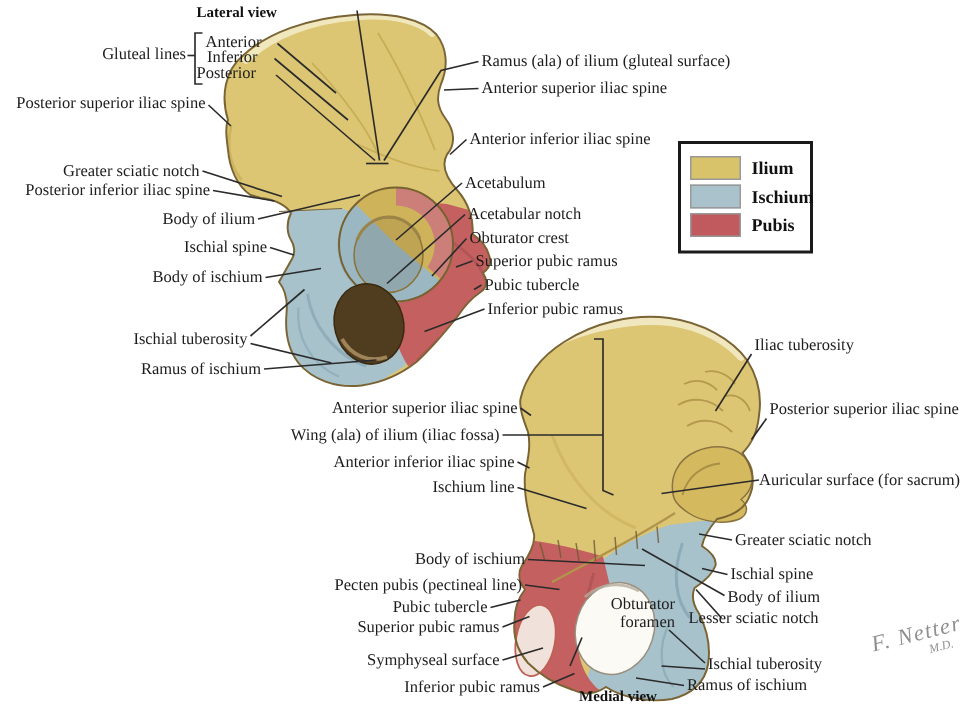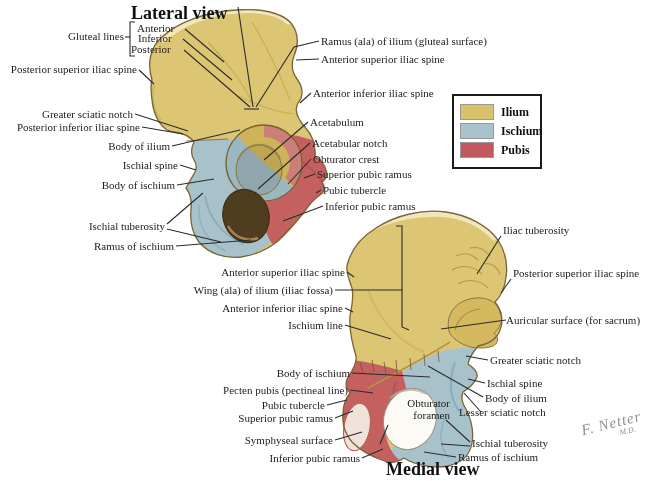--- a/index.html
+++ b/index.html
@@ -1,21 +1,21 @@
 <!DOCTYPE html>
 <html><head>
 <meta charset="utf-8">
 <style>
   html,body{margin:0;padding:0;background:#fff;}
   .stage{position:relative;width:650px;height:481px;background:#ffffff;overflow:hidden;
          font-family:"Liberation Serif", serif;}
   .stage svg{position:absolute;left:0;top:0;}
   .lab{position:absolute;font-size:11px;line-height:12px;color:#1c1c1c;white-space:nowrap;}
   .lab.ra{text-align:left;}
-  .title{position:absolute;font-size:18px;font-weight:bold;color:#111;white-space:nowrap;}
+  .title{position:absolute;font-size:10px;font-weight:bold;color:#111;white-space:nowrap;}
   .legend{position:absolute;left:452px;top:94px;width:90px;background:#fff;
           border:2px solid #1a1a1a;padding:5px 6px 6px 6px;box-sizing:border-box;}
   .legend .row{display:flex;align-items:center;margin:3px 0;}
   .legend .sw{width:32px;height:14px;margin-right:7px;border:1px solid #999;flex:0 0 auto;}
   .legend .lg-label{font-size:12px;font-weight:bold;color:#111;}
   .wrap2{white-space:normal;width:64px;text-align:right;}
   .sig{position:absolute;left:574px;top:414px;width:76px;color:#8f8f8f;
        transform:rotate(-14deg);font-style:italic;text-align:center;}
   .sig .nm{font-size:15px;letter-spacing:1px;}
   .sig .md{font-size:8px;display:block;margin-top:-2px;margin-left:28px;}

